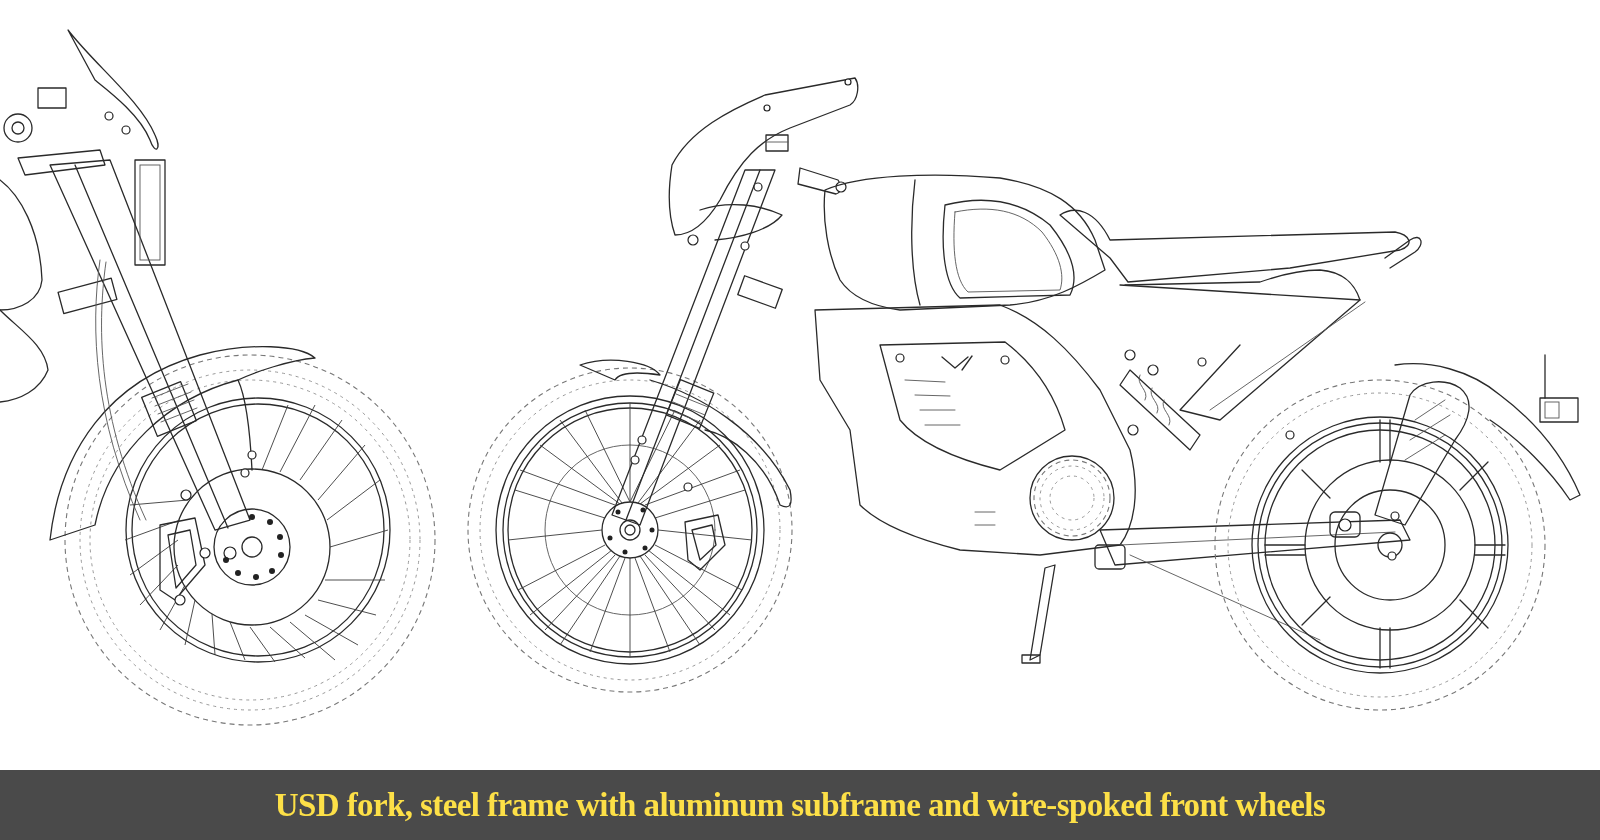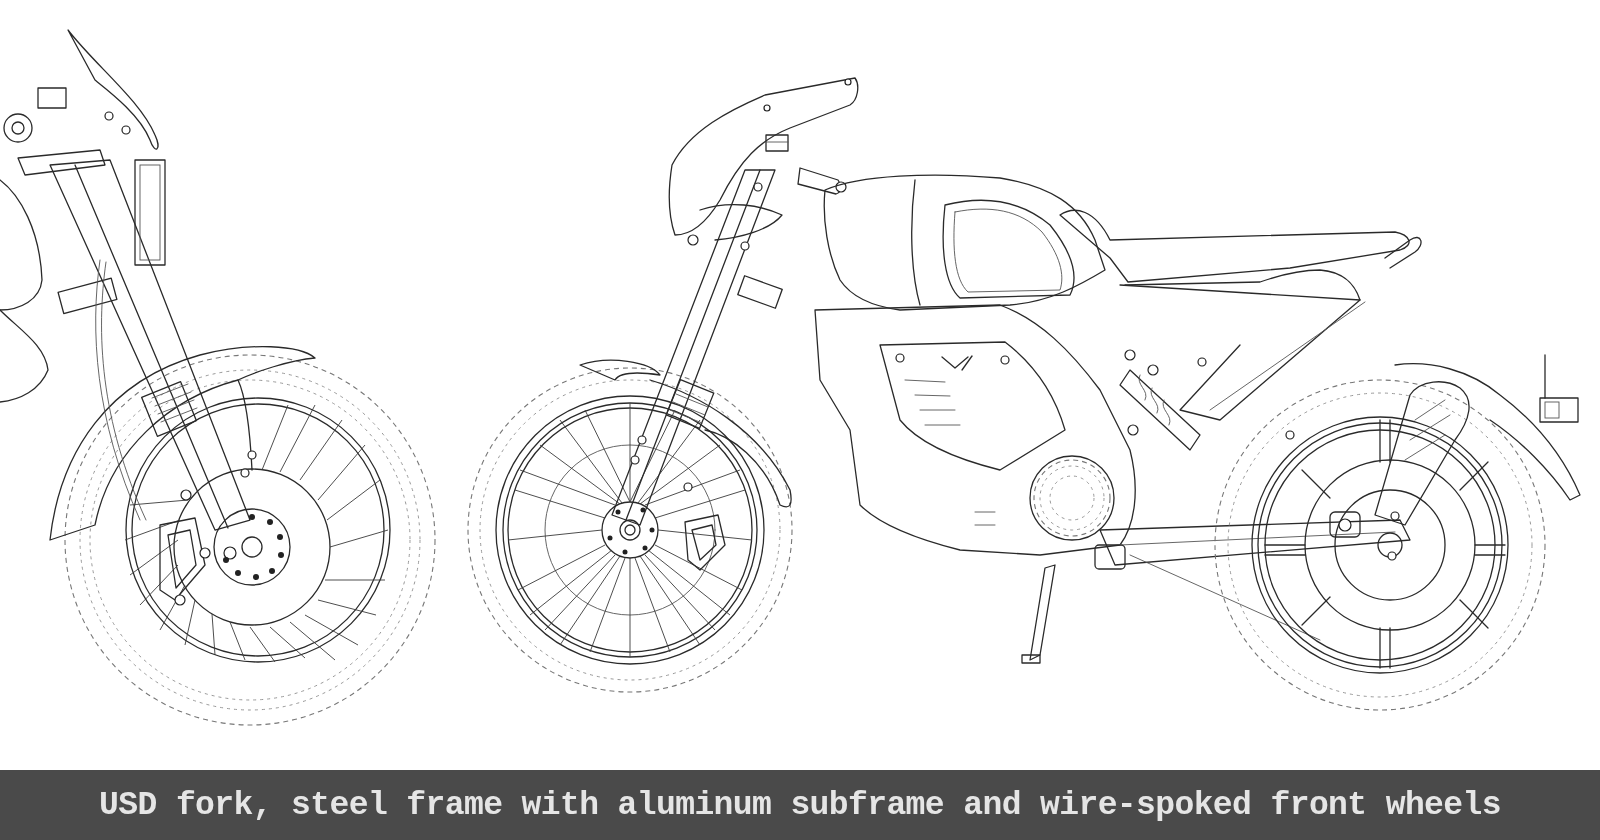--- a/index.html
+++ b/index.html
@@ -7,21 +7,21 @@
   .canvas { position: absolute; left: 0; top: 0; width: 1600px; height: 770px; background: #ffffff; }
   .canvas svg { position: absolute; left: 0; top: 0; }
   .ln { fill: none; stroke: #2a2a2a; stroke-width: 1.3; stroke-linecap: round; stroke-linejoin: round; }
   .lt { fill: none; stroke: #555; stroke-width: 0.9; stroke-linecap: round; }
   .dash { fill: none; stroke: #777; stroke-width: 1.1; stroke-dasharray: 5 4; }
   .dash2 { fill: none; stroke: #999; stroke-width: 1; stroke-dasharray: 3 4; }
   .spoke { stroke: #3a3a3a; stroke-width: 0.9; }
   .bolt { fill: #fff; stroke: #222; stroke-width: 1.2; }
   .dark { fill: #222; }
   .caption-bar { position: absolute; left: 0; top: 770px; width: 1600px; height: 70px; background: #4a4a4a; display: flex; align-items: center; justify-content: center; }
-  .caption-text { color: #e5e5e5; font-family: Liberation Mono, monospace; font-weight: bold; font-size: 33px; letter-spacing: -0.6px; white-space: nowrap; }
+  .caption-text { color: #fde047; font-family: Liberation Serif, serif; font-weight: bold; font-size: 33px; letter-spacing: -0.6px; white-space: nowrap; }
 </style>
 </head>
 <body>
 
 <div class="canvas">
 <svg width="1600" height="770" viewBox="0 0 1600 770" xmlns="http://www.w3.org/2000/svg">
 
   <g>
 
     <g>

